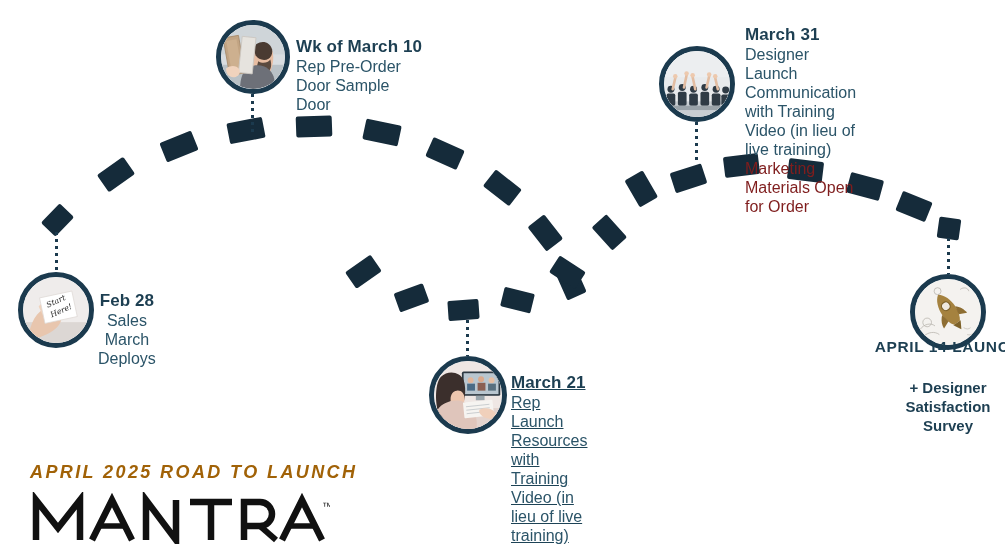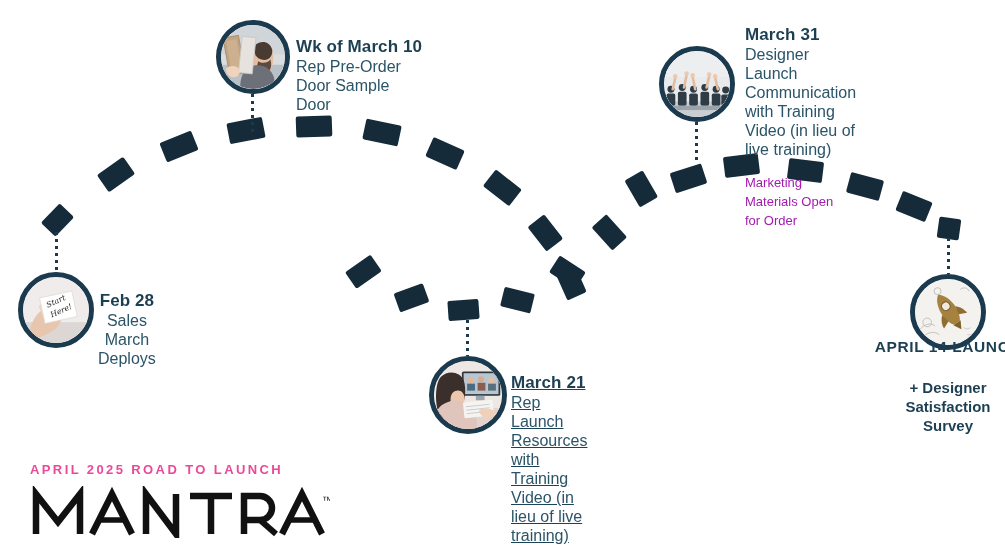--- a/index.html
+++ b/index.html
@@ -74,25 +74,25 @@
     letter-spacing: 0.1px;
     white-space: nowrap;
   }
   .label .desc {
     font-size: 16px;
     line-height: 19px;
     color: #2b5468;
     white-space: pre-line;
   }
   .label .desc2 {
-    font-size: 13px;
+    font-size: 16px;
     line-height: 19px;
-    color: #a21caf;
+    color: #7f1d1d;
     white-space: pre-line;
-    margin-top: 14px;
+    margin-top: 0;
   }
 
   
   #launch-label {
     position: absolute;
     text-align: center;
     width: 220px;
   }
   #launch-label .launch-title {
     font-weight: bold;
@@ -111,24 +111,25 @@
   }
 
   
   #brand {
     position: absolute;
     left: 30px;
     top: 462px;
   }
   #brand-line {
     font-weight: bold;
-    font-size: 13px;
+    font-size: 18px;
     letter-spacing: 2.4px;
-    color: #ec4899;
+    color: #a16207;
     white-space: nowrap;
+    font-style: italic;
   }
   #logo-wrap {
     margin-top: 9px;
     position: relative;
     height: 52px;
   }
   #logo-wrap svg { display: block; }
 </style>
 </head>
 <body>

